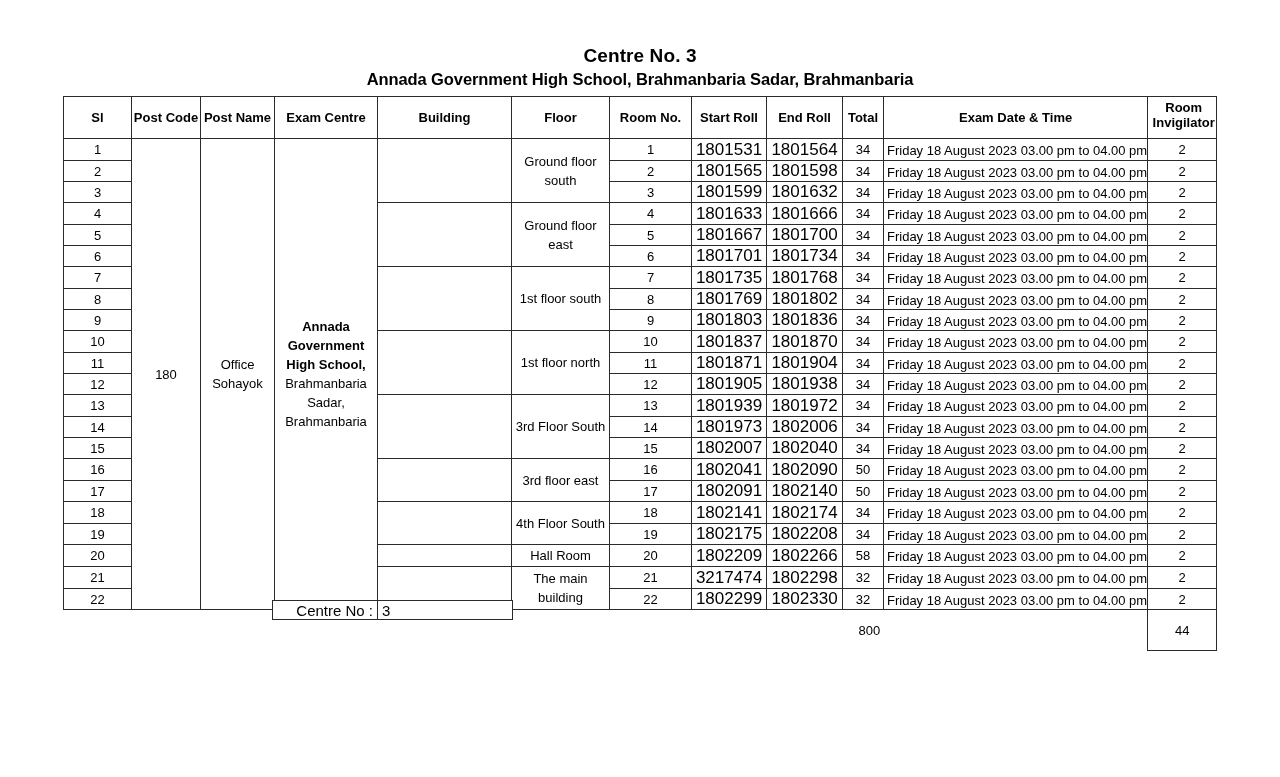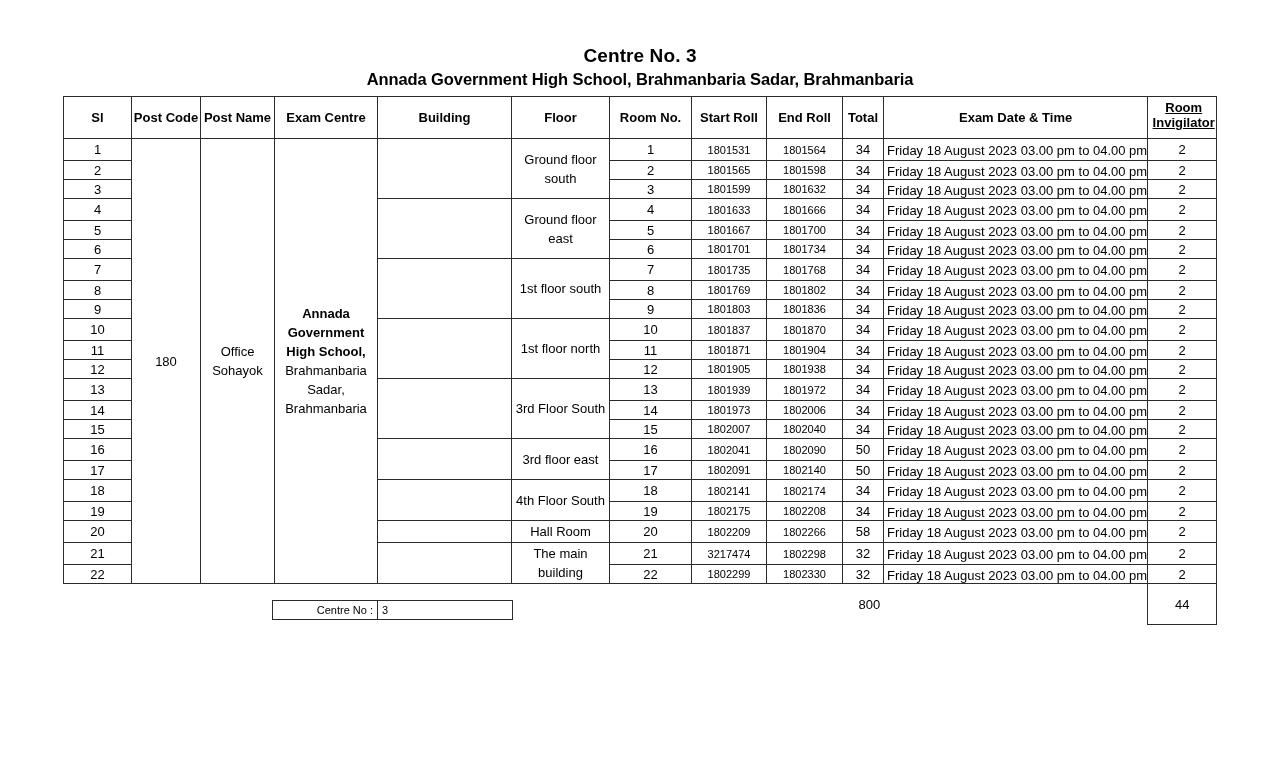--- a/index.html
+++ b/index.html
@@ -68,31 +68,30 @@
     font-size: 13px;
     height: 38px;
   }
   th.hdr-left {
     text-align: left;
     padding-left: 3px !important;
     vertical-align: top !important;
     padding-top: 3px !important;
     font-size: 12px;
     line-height: 15px;
-    text-decoration: underline;
   }
   th.hdr-big {
     font-size: 15px;
   }
 
   td.sl, td.roomno, td.total, td.inv {
     font-size: 13px;
   }
   td.roll {
-    font-size: 11px;
+    font-size: 17px;
   }
   td.floor {
     font-size: 13px;
     line-height: 19px;
   }
   td.centre {
     font-size: 13px;
     line-height: 19px;
   }
   td.centre b { font-weight: bold; }
@@ -131,21 +130,21 @@
 
   
   .summary-wrap {
     position: absolute;
     left: 272px;
     top: 600px;
   }
   table.summary {
     border-collapse: collapse;
     table-layout: fixed;
-    font-size: 11px;
+    font-size: 15px;
   }
   table.summary td {
     border: 1.3px solid #2b2b2b;
     height: 18px;
     padding: 0 4px;
     background: #ffffff;
   }
   td.sum-label {
     text-align: right;
     width: 96px;

